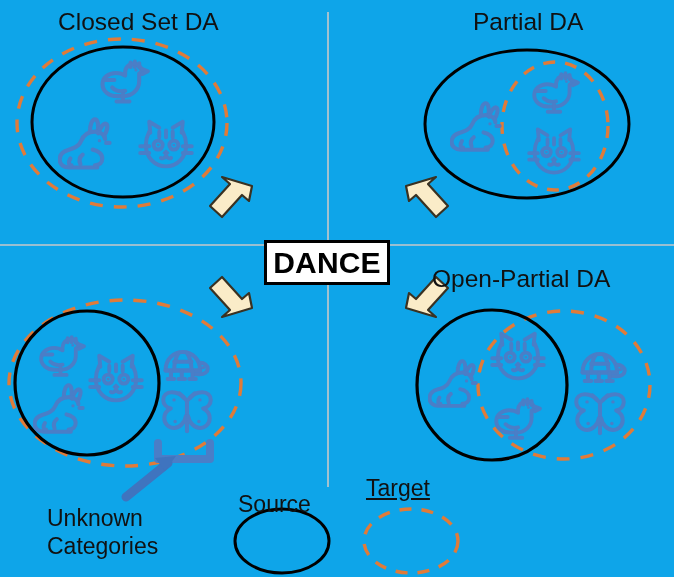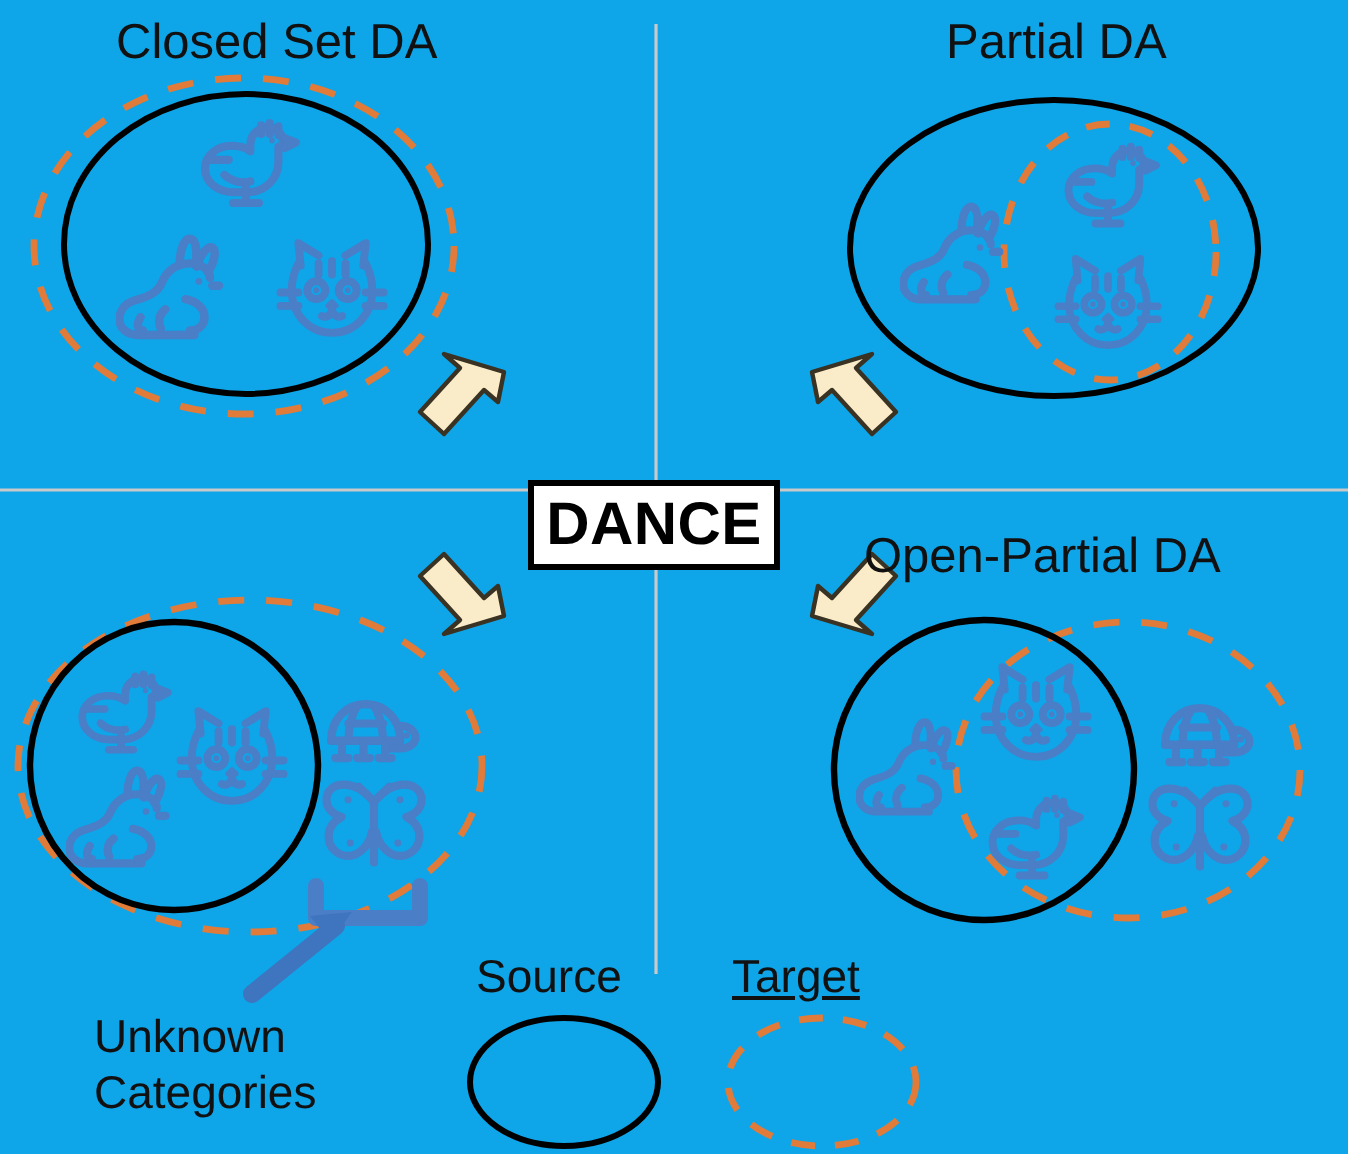--- a/index.html
+++ b/index.html
@@ -237,21 +237,21 @@
   <div class="label-text quad-title" style="left:58px; top:8px;">Closed Set DA</div>
 
   <div class="label-text quad-title" style="left:473px; top:8px;">Partial DA</div>
 
 
   <div class="label-text quad-title" style="left:432px; top:265px;">Open-Partial DA</div>
 
   <div class="label-text unknown-label" style="left:47px; top:504px;">Unknown
 Categories</div>
 
-  <div class="label-text legend-title" style="left:238px; top:476px;">Source</div>
+  <div class="label-text legend-title" style="left:238px; top:492px;">Source</div>
 
   <div class="label-text legend-title" style="left:366px; top:476px;text-decoration:underline;">Target</div>
 
   <div id="dance-box">
     <span id="dance-box-inner">DANCE</span>
   </div>
 
 </div>
 
 </body></html>

